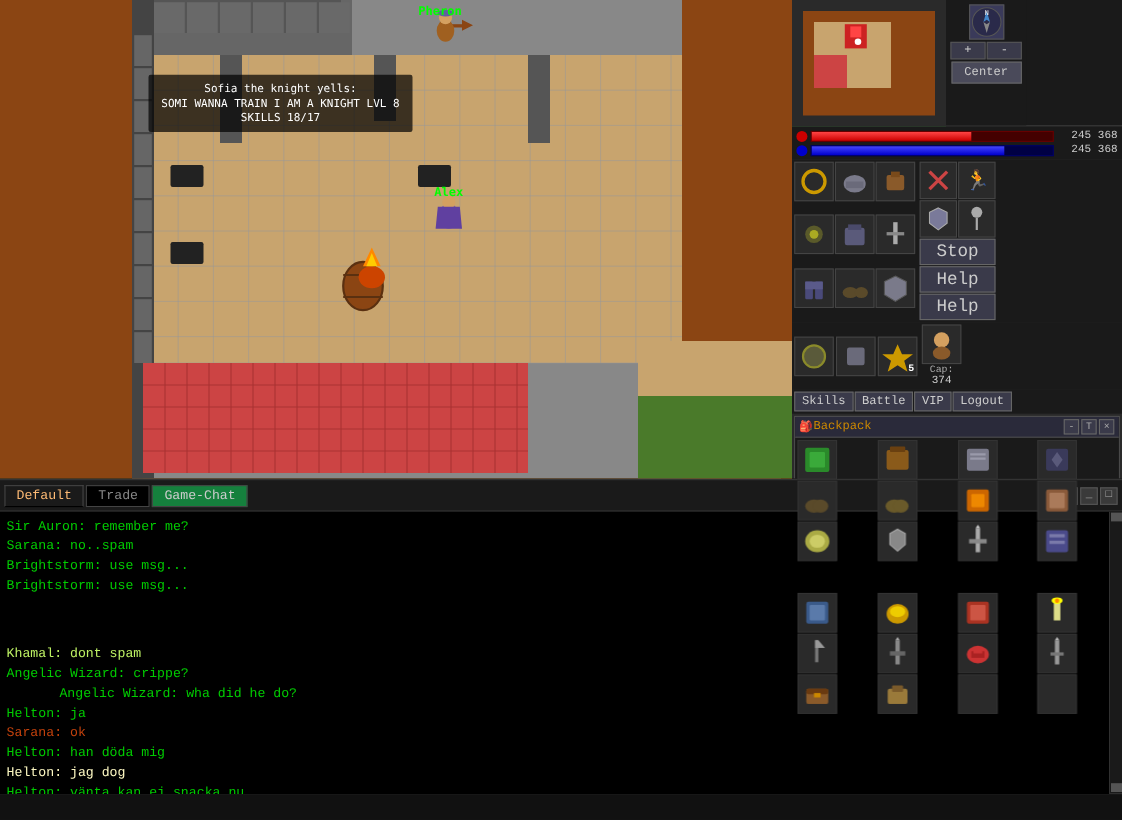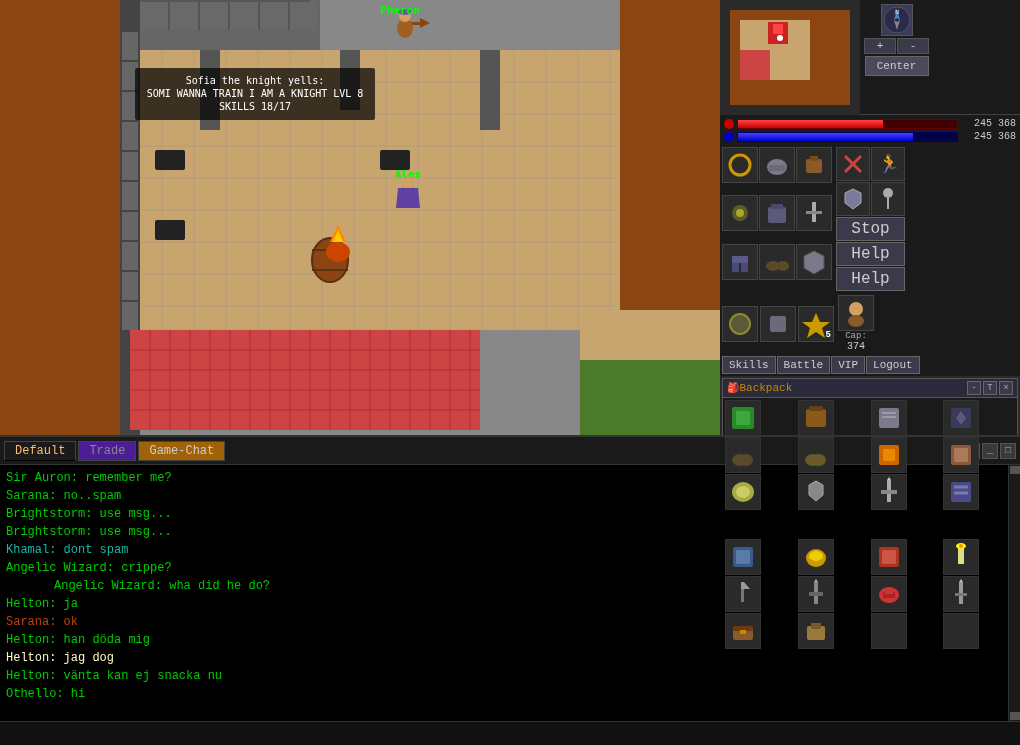--- a/index.html
+++ b/index.html
@@ -212,32 +212,32 @@
       gap: 2px;
       height: 28px;
     }
 
     .chat-tab {
       padding: 2px 10px;
       font-size: 12px;
       font-family: 'Courier New', monospace;
       cursor: pointer;
       border: 1px solid #444;
-      background: #4c1d95;
+      background: #000000;
       color: #888;
     }
 
     .chat-tab.active {
       color: #fdba74;
       background: #1a1a1a;
       border-bottom-color: #000;
     }
 
     .chat-tab-trade { color: #888; }
-    .chat-tab-game { color: #ccc; background: #a16207; }
+    .chat-tab-game { color: #ccc; background: #15803d; }
 
     .chat-tab-controls {
       margin-left: auto;
       display: flex;
       gap: 2px;
     }
 
     .chat-ctrl-btn {
       width: 16px;
       height: 16px;
@@ -846,21 +846,21 @@
       <div class="chat-ctrl-btn">□</div>
     </div>
   </div>
 
   <div style="display:flex;flex:1;overflow:hidden;">
     <div class="chat-messages">
       <div class="chat-msg" style="color: rgb(0, 204, 0);">Sir Auron: remember me?</div>
       <div class="chat-msg" style="color: rgb(0, 204, 0);">Sarana: no..spam</div>
       <div class="chat-msg" style="color: rgb(0, 204, 0);">Brightstorm: use msg...</div>
       <div class="chat-msg" style="color: rgb(0, 204, 0);">Brightstorm: use msg...</div>
-      <div class="chat-msg" style="color: #14b8a6;">Khamal: dont spam</div>
+      <div class="chat-msg" style="color: #bef264; margin-top: 44px;">Khamal: dont spam</div>
       <div class="chat-msg" style="color: rgb(0, 204, 0);">Angelic Wizard: crippe?</div>
       <div class="chat-msg" style="color: rgb(0, 204, 0); margin-left: 48px;">Angelic Wizard: wha did he do?</div>
       <div class="chat-msg" style="color: rgb(0, 204, 0);">Helton: ja</div>
       <div class="chat-msg" style="color: #c2410c;">Sarana: ok</div>
       <div class="chat-msg" style="color: rgb(0, 204, 0);">Helton: han döda mig</div>
       <div class="chat-msg" style="color: #fef9c3;">Helton: jag dog</div>
       <div class="chat-msg" style="color: rgb(0, 204, 0);">Helton: vänta kan ej snacka nu</div>
       <div class="chat-msg" style="color: rgb(0, 204, 0);">Othello: hi</div>
 
     </div>

